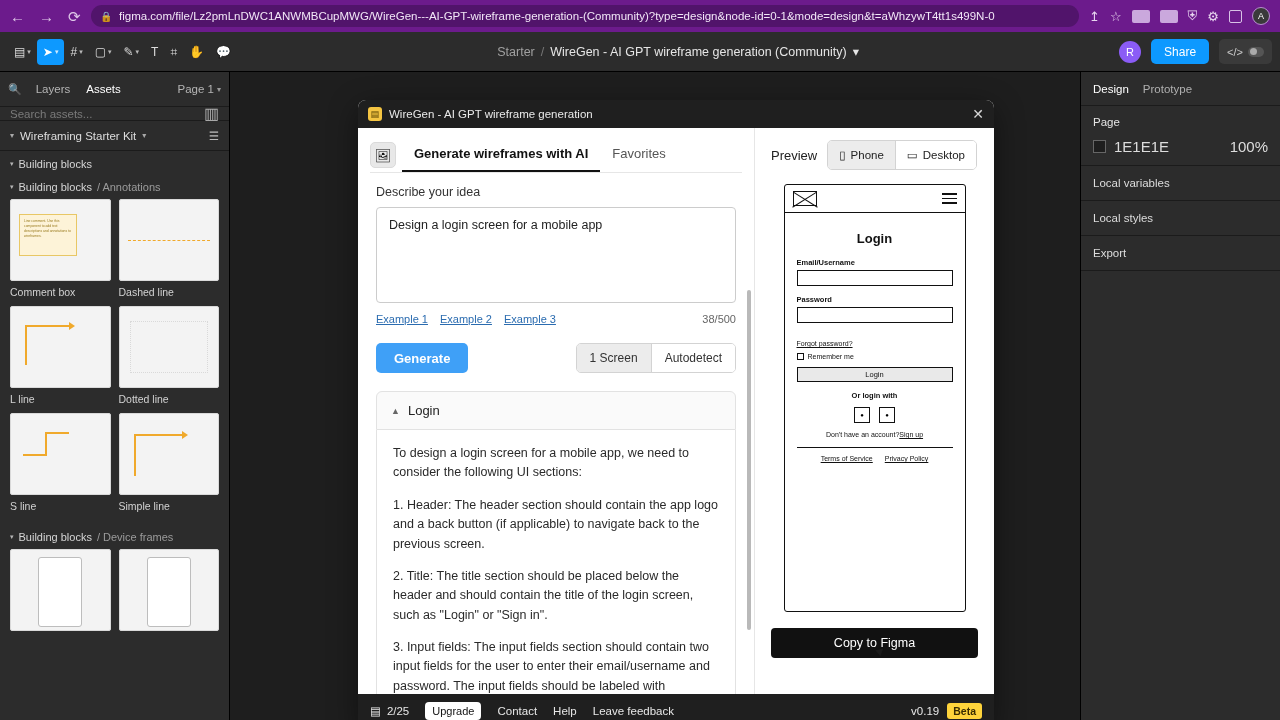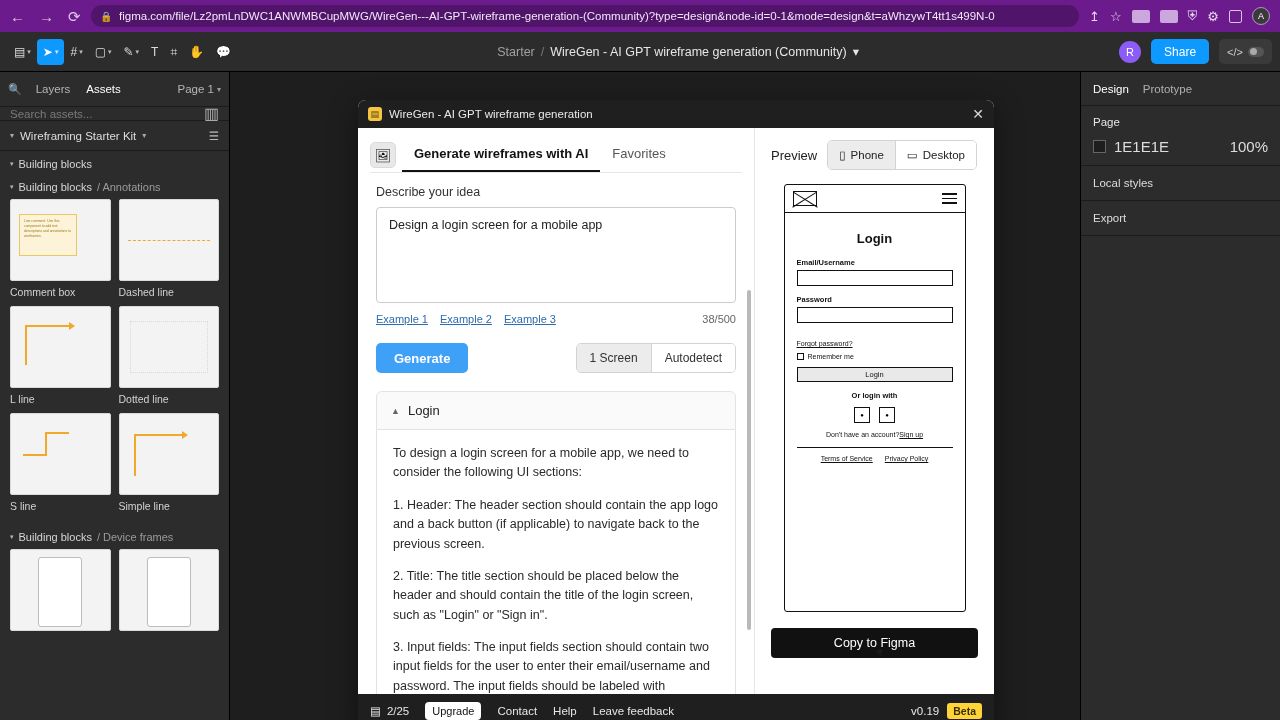--- a/index.html
+++ b/index.html
@@ -579,16 +579,17 @@
       <span class="t">Prototype</span>
     </div>
     <div class="rp-sec">
       <div class="title">Page</div>
       <div class="bgrow">
         <span class="sw"></span>
         <span>1E1E1E</span>
         <span class="pct">100%</span>
       </div>
     </div>
+    <div class="rp-item">Local variables</div>
     <div class="rp-item">Local styles</div>
     <div class="rp-item">Export</div>
   </div>
 </div>
 
 </body></html>

